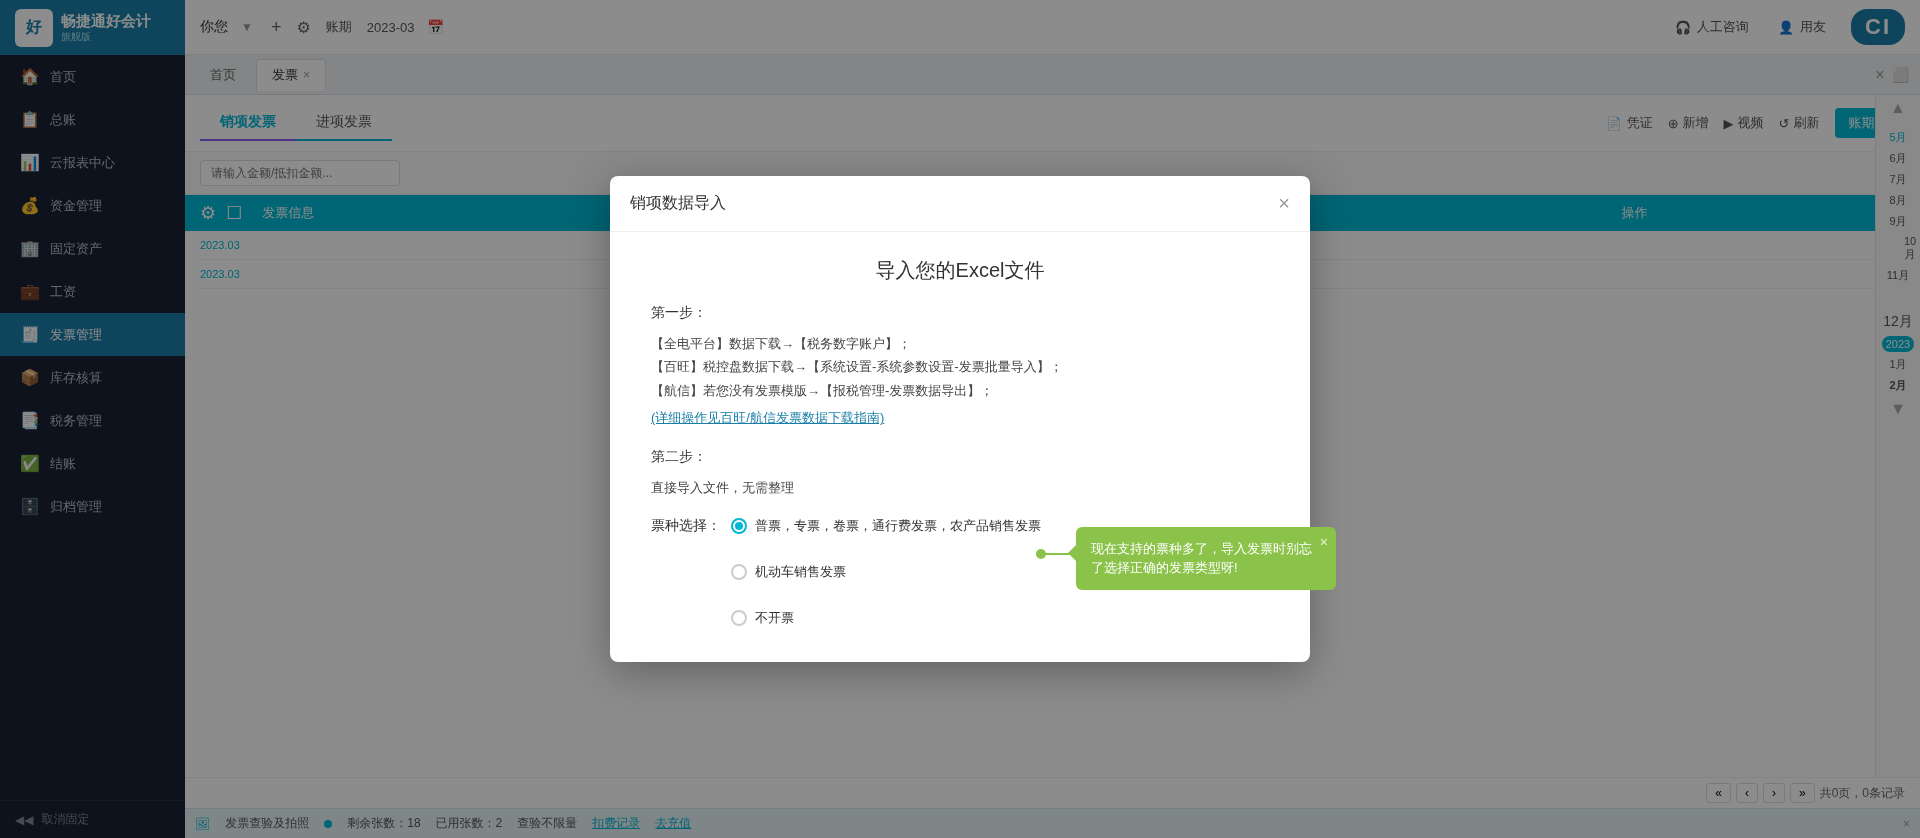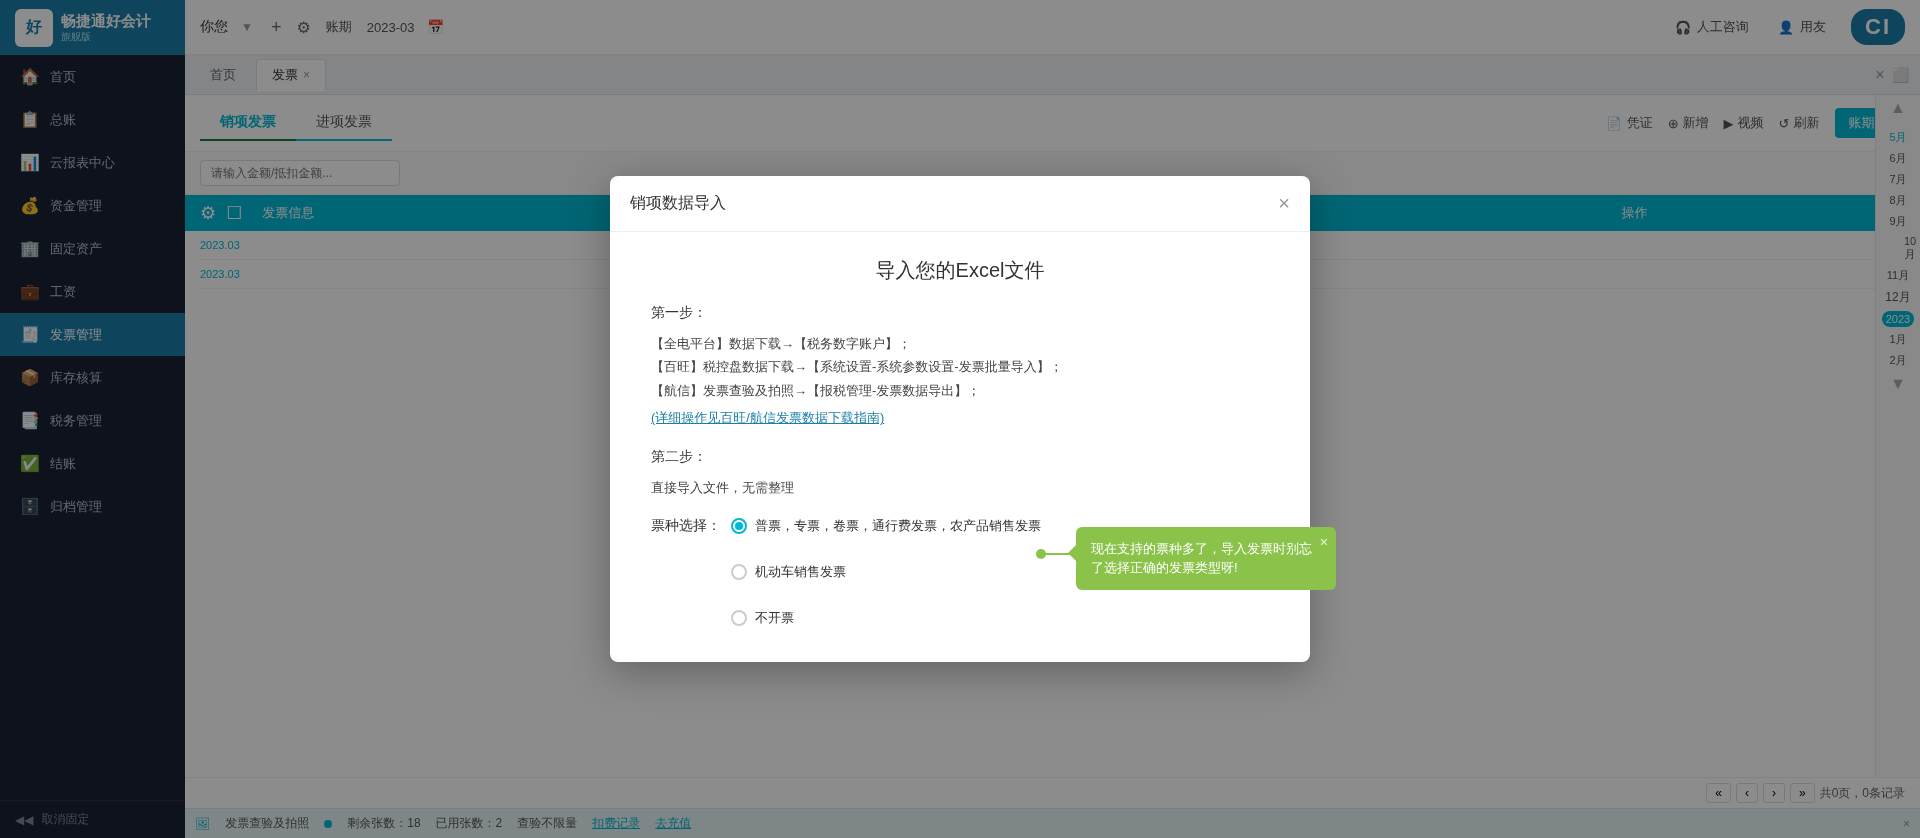--- a/index.html
+++ b/index.html
@@ -65,21 +65,21 @@
     }
     .tab-item.active { background: white; color: #333; border: 1px solid #dde1e7; border-bottom: 1px solid white; }
     .tab-close { font-size: 12px; color: #999; cursor: pointer; }
 
     
     .main-page { flex: 1; background: white; margin: 0; overflow: hidden; position: relative; }
     .invoice-tab-nav { display: flex; gap: 0; border-bottom: 2px solid #00b8d4; }
     .invoice-tab {
       padding: 8px 20px; font-size: 14px; color: #555; cursor: pointer; border-bottom: none;
     }
-    .invoice-tab.active { color: #00b8d4; border-bottom: 2px solid #15803d; margin-bottom: -2px; font-weight: bold; }
+    .invoice-tab.active { color: #00b8d4; border-bottom: 2px solid #8b5cf6; margin-bottom: -2px; font-weight: bold; }
     .search-input {
       border: 1px solid #ddd; border-radius: 4px; padding: 5px 10px; font-size: 12px;
       color: #999; width: 200px; outline: none;
     }
 
     .action-bar-right { margin-left: auto; display: flex; align-items: center; gap: 15px; color: #555; font-size: 13px; }
     .action-btn { display: flex; align-items: center; gap: 4px; cursor: pointer; color: #555; font-size: 13px; }
     .action-btn-primary {
       background: #00b8d4; color: white; border: none; border-radius: 4px;
       padding: 6px 14px; font-size: 13px; cursor: pointer;
@@ -340,24 +340,24 @@
 
     <div class="year-panel">
       <button class="year-nav-btn">▲</button>
       <div style="font-size:11px; color:#00b8d4; cursor:pointer; padding:3px; text-align:center;margin-top:6px;">5月</div>
       <div style="font-size:11px; color:#555; cursor:pointer; padding:3px; text-align:center;">6月</div>
       <div style="font-size:11px; color:#555; cursor:pointer; padding:3px; text-align:center;">7月</div>
       <div style="font-size:11px; color:#555; cursor:pointer; padding:3px; text-align:center;">8月</div>
       <div style="font-size:11px; color:#555; cursor:pointer; padding:3px; text-align:center;">9月</div>
       <div style="font-size:11px; color:#555; cursor:pointer; padding:3px; text-align:center;margin-left:24px;">10月</div>
       <div style="font-size:11px; color:#555; cursor:pointer; padding:3px; text-align:center;">11月</div>
-      <div style="font-size:12px; color:#555; cursor:pointer; padding:3px; text-align:left;">12月</div>
+      <div style="font-size:14px; color:#555; cursor:pointer; padding:3px; text-align:left;margin-top:24px;">12月</div>
       <div style="background:#00b8d4; color:white; border-radius:10px; font-size:11px; padding:2px 4px; text-align:center; margin:2px 3px; cursor:pointer;">2023</div>
       <div style="font-size:11px; color:#555; cursor:pointer; padding:3px; text-align:center;">1月</div>
-      <div style="font-size:11px; color:#555; cursor:pointer; padding:3px; text-align:center;">2月</div>
+      <div style="font-size:11px; color:#555; cursor:pointer; padding:3px; text-align:center;font-weight:bold;">2月</div>
       <button class="year-nav-btn">▼</button>
     </div>
 
     <div class="bottom-bar">
       <div class="pagination">
         <button class="page-btn">«</button>
         <button class="page-btn">‹</button>
         <button class="page-btn">›</button>
         <button class="page-btn">»</button>
         <span>共0页，0条记录</span>
@@ -385,21 +385,21 @@
       <button class="modal-close">×</button>
     </div>
     <div class="modal-body">
       <div class="modal-h">导入您的Excel文件</div>
 
       <div class="modal-step">
         <span class="step-label">第一步：</span>
         <div class="step-content">
           <div>【全电平台】数据下载→【税务数字账户】；</div>
           <div>【百旺】税控盘数据下载→【系统设置-系统参数设置-发票批量导入】；</div>
-          <div>【航信】发票查验及拍照→【报税管理-发票数据导出】；</div>
+          <div>【航信】若您没有发票模版→【报税管理-发票数据导出】；</div>
           <div style="margin-top:4px;">
             <span class="step-link">(详细操作见百旺/航信发票数据下载指南)</span>
           </div>
         </div>
       </div>
 
       <div class="modal-step">
         <span class="step-label">第二步：</span>
         <div class="step-content">直接导入文件，无需整理</div>
       </div>

